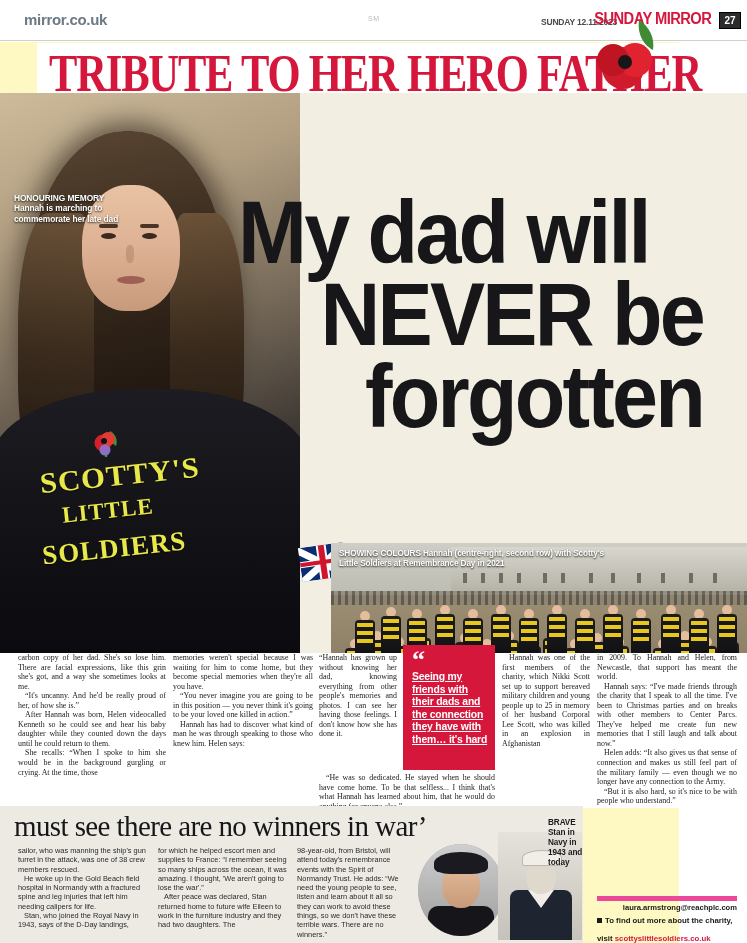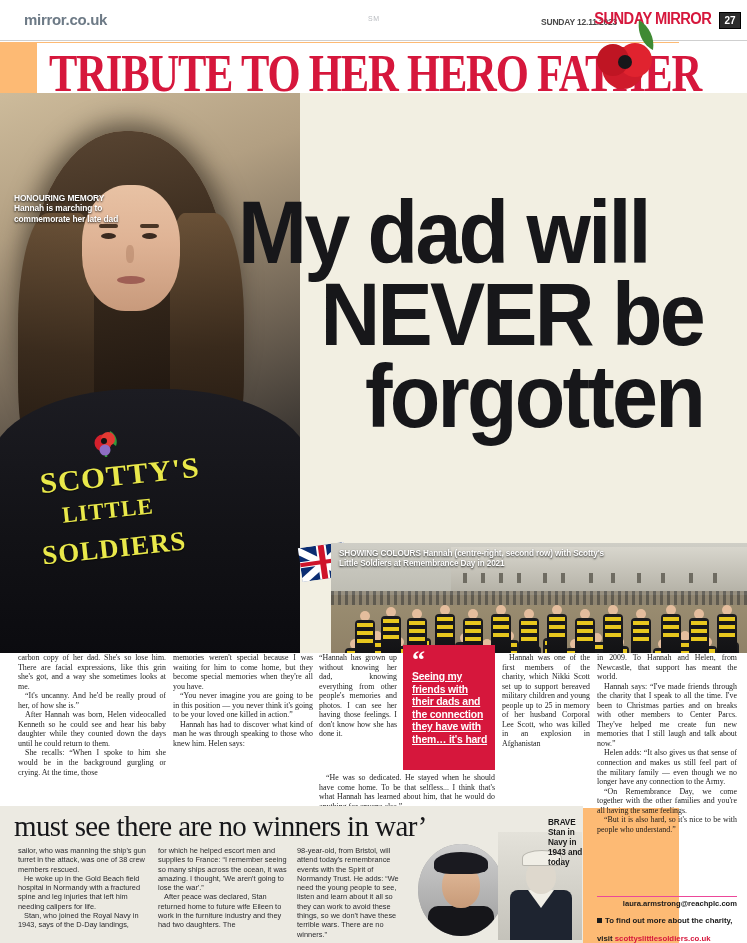--- a/index.html
+++ b/index.html
@@ -2,21 +2,21 @@
 <html><head>
 <meta charset="utf-8">
 <style>
   html,body{margin:0;padding:0;}
   body{
     width:747px;height:943px;overflow:hidden;
     background:#ffffff;
     font-family:"Liberation Serif",serif;
     -webkit-font-smoothing:antialiased;
   }
-  .page{position:relative;width:679px;height:943px;background:#fdba74;}
+  .page{position:relative;width:679px;height:943px;background:#fef9c3;}
 
   
   .masthead{position:absolute;left:0;top:0;width:747px;height:42px;background:#fff;}
   .mh-url{position:absolute;left:24px;top:11px;font-family:"Liberation Sans",sans-serif;
     font-size:15px;font-weight:700;color:#6d7a86;letter-spacing:-0.3px;}
   .mh-sm{position:absolute;left:368px;top:15px;font-family:"Liberation Sans",sans-serif;
     font-size:7px;color:#b9bcc0;letter-spacing:0.5px;}
   .mh-date{position:absolute;right:130px;top:17px;font-family:"Liberation Sans",sans-serif;
     font-size:8.5px;font-weight:600;color:#4a4a4a;letter-spacing:-0.2px;white-space:nowrap;}
   .mh-title{position:absolute;right:36px;top:10px;font-family:"Liberation Sans",sans-serif;
@@ -146,21 +146,21 @@
     color:#fff;}
   .pq-mark{position:absolute;left:9px;top:2px;font-family:"Liberation Serif",serif;
     font-size:26px;font-weight:700;color:#fff;line-height:26px;}
   .pq-text{position:absolute;left:9px;top:26px;width:78px;
     font-family:"Liberation Sans",sans-serif;font-weight:700;font-size:10.4px;
     line-height:12.6px;letter-spacing:-0.2px;text-decoration:underline;}
 
   
   .byline{position:absolute;left:597px;top:896px;width:140px;text-align:right;
     font-family:"Liberation Sans",sans-serif;font-weight:700;font-size:7.6px;color:#1a1a1a;
-    border-top:1px solid #ec4899;padding-top:2px;}
+    border-top:5px solid #ec4899;padding-top:2px;}
   .findout{position:absolute;left:597px;top:912px;width:142px;
     font-family:"Liberation Sans",sans-serif;font-weight:700;font-size:7.8px;
     line-height:18px;color:#1a1a1a;}
   .findout .sq{display:inline-block;width:5px;height:5px;background:#1a1a1a;margin-right:3px;}
   .findout .lk{color:#d6173c;}
 
   
   .bottom{position:absolute;left:0;top:806px;width:583px;height:137px;background:#eceae2;}
   .bot-head{position:absolute;left:14px;top:4px;font-family:"Liberation Serif",serif;
     font-weight:400;font-size:29px;color:#17171a;letter-spacing:-0.6px;white-space:nowrap;}
@@ -479,21 +479,20 @@
       <p>“He was so dedicated. He stayed when he should have come home. To be that selfless... I think that's what Hannah has learned about him, that he would do anything for anyone else.”</p>
       <p>On today's march, Hannah will</p>
     </div>
     <div class="col c4">
       <p>Hannah was one of the first members of the charity, which Nikki Scott set up to support bereaved military children and young people up to 25 in memory of her husband Corporal Lee Scott, who was killed in an explosion in Afghanistan</p>
     </div>
     <div class="col c5">
       <p class="first">in 2009. To Hannah and Helen, from Newcastle, that support has meant the world.</p>
       <p>Hannah says: “I've made friends through the charity that I speak to all the time. I've been to Christmas parties and on breaks with other members to Center Parcs. They've helped me create fun new memories that I still laugh and talk about now.”</p>
       <p>Helen adds: “It also gives us that sense of connection and makes us still feel part of the military family — even though we no longer have any connection to the Army.</p>
-      <p>“On Remembrance Day, we come together with the other families and you're all having the same feelings.</p>
       <p>“But it is also hard, so it's nice to be with people who understand.”</p>
     </div>
   </div>
 
   <div class="pullq">
     <div class="pq-mark">“</div>
     <div class="pq-text">Seeing my friends with their dads and the connection they have with them… it's hard</div>
   </div>
 
   <div class="byline">laura.armstrong@reachplc.com</div>

